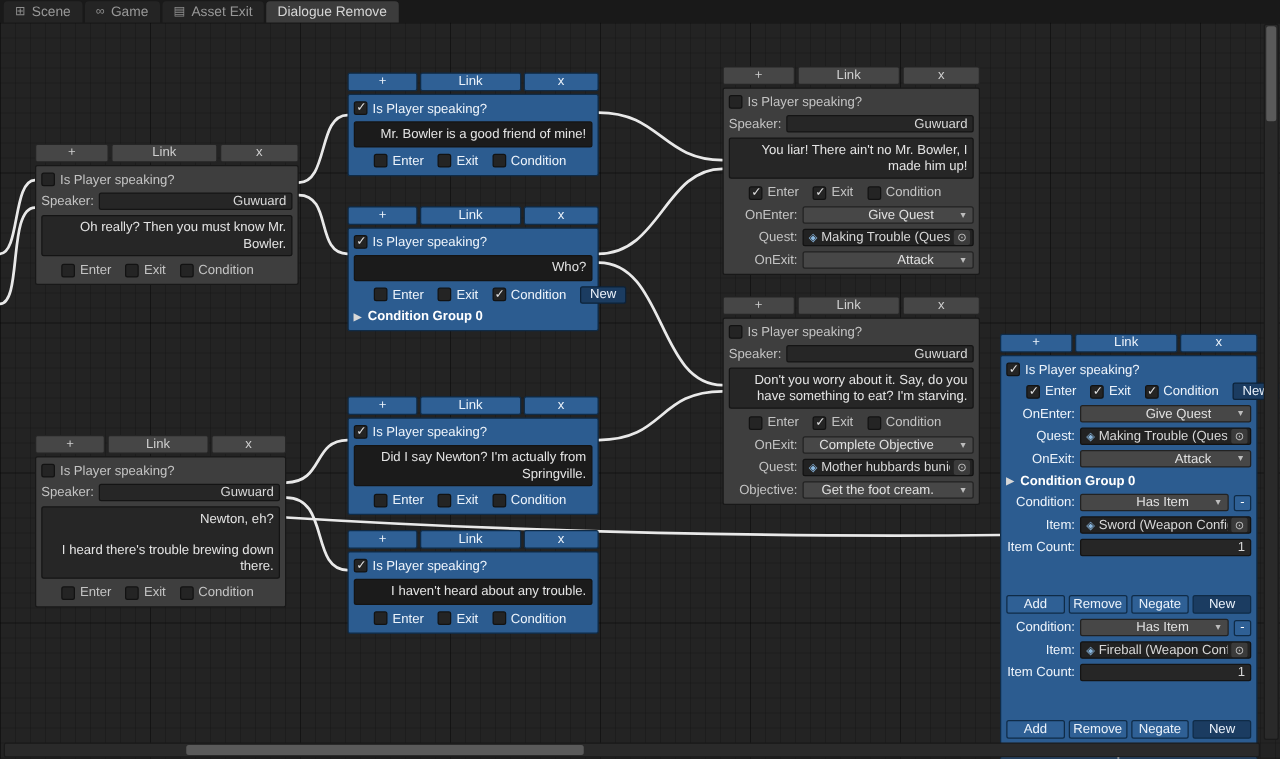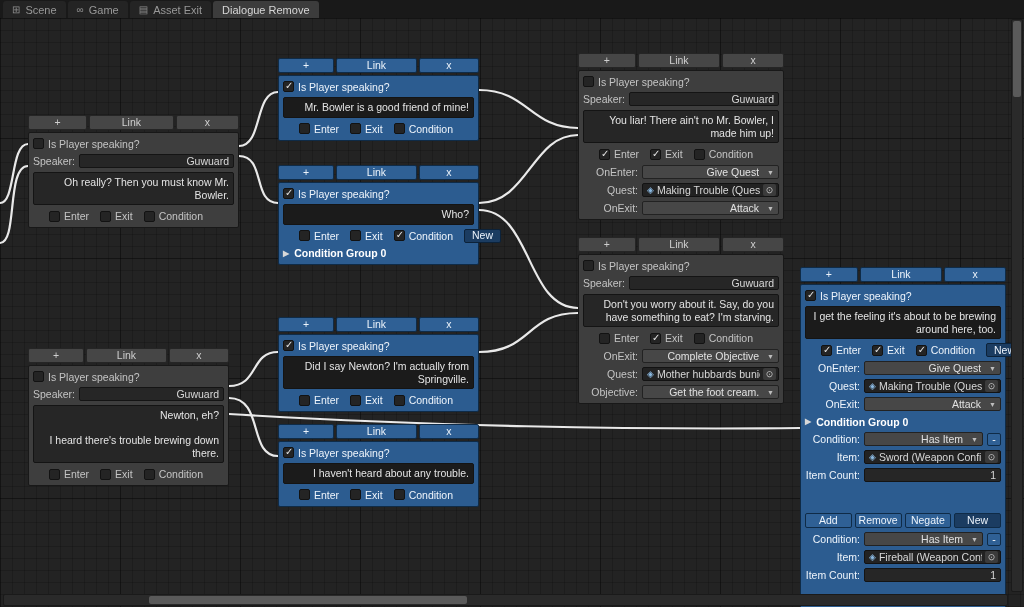--- a/index.html
+++ b/index.html
@@ -39,21 +39,21 @@
   .lbl{color:#c4c4c4;white-space:nowrap;line-height:12px;}
   .node.blue .lbl{color:#eef4fb;}
   .flabel{flex:0 0 55px;}
   .cb{width:11px;height:11px;flex:0 0 11px;background:#242424;border:1px solid #121212;border-radius:2px;position:relative;cursor:pointer;}
   .cb.on::after{content:"\2713";position:absolute;left:1px;top:-2px;font-size:10px;color:#e2e2e2;}
   .tfield{background:#262626;border:1px solid #141414;border-radius:2px;color:#d8d8d8;height:14px;line-height:12px;padding:0 4px;flex:1;overflow:hidden;white-space:nowrap;cursor:text;}
   .tarea{background:#262626;border:1px solid #141414;border-radius:2px;color:#e4e4e4;padding:3px 4px;line-height:12.5px;white-space:pre-line;min-height:15px;cursor:text;}
   .node.blue .tarea{background:#1b1b1b;}
   .trio{display:flex;align-items:center;gap:4px;min-height:14px;padding-left:16px;}
   .trio .lbl{margin-right:7px;}
-  .ddown{flex:1;height:14px;background:#474747;border:1px solid #222;border-radius:2px;color:#e1e1e1;display:flex;align-items:center;gap:8px;padding:0 4px;overflow:hidden;cursor:pointer;}
+  .ddown{flex:1;height:14px;background:#474747;border:1px solid #222;border-radius:2px;color:#e1e1e1;display:flex;align-items:center;gap:20px;padding:0 4px;overflow:hidden;cursor:pointer;}
   .ddt{flex:1;white-space:nowrap;overflow:hidden;line-height:12px;}
   .dda{font-size:7px;color:#bdbdbd;}
   .objfield{flex:1;height:14px;background:#222;border:1px solid #121212;border-radius:2px;color:#d8d8d8;display:flex;align-items:center;gap:3px;padding:0 2px 0 4px;overflow:hidden;cursor:pointer;}
   .oicon{color:#8ab8e0;font-size:9px;line-height:1;}
   .otext{flex:1;white-space:nowrap;overflow:hidden;line-height:12px;}
   .opick{flex:0 0 13px;height:12px;background:#3b3b3b;border-radius:2px;color:#c0c0c0;font-size:9px;display:flex;align-items:center;justify-content:center;}
   .newbtn{height:14px;padding:0 7px;background:#1b3c61;border:1px solid #0c2239;border-radius:2px;color:#ecf3fb;display:flex;align-items:center;margin-left:auto;cursor:pointer;line-height:1;}
   .minusbtn{flex:0 0 14px;height:13px;background:#2f6095;border:1px solid #0f2b47;border-radius:2px;color:#fff;display:flex;align-items:center;justify-content:center;cursor:pointer;line-height:1;}
   .btnrow{display:flex;gap:3px;}
   .abtn{flex:1;height:15px;background:#2f6095;border:1px solid #0f2b47;border-radius:2px;color:#ecf3fb;display:flex;align-items:center;justify-content:center;cursor:pointer;line-height:1;margin-top:27px;}
@@ -359,21 +359,20 @@
     <div class="nheader">
       <div class="hbtn b-add">+</div>
       <div class="hbtn b-link">Link</div>
       <div class="hbtn b-close">x</div>
     </div>
     <div class="nbody">
       <div class="row">
         <span class="cb on"></span>
         <span class="lbl">Is Player speaking?</span>
       </div>
-      <div class="tarea">I get the feeling it's about to be brewing around here, too.</div>
       <div class="trio">
         <span class="cb on"></span>
         <span class="lbl">Enter</span>
         <span class="cb on"></span>
         <span class="lbl">Exit</span>
         <span class="cb on"></span>
         <span class="lbl">Condition</span>
         <span class="newbtn">New</span>
       </div>
       <div class="row">

